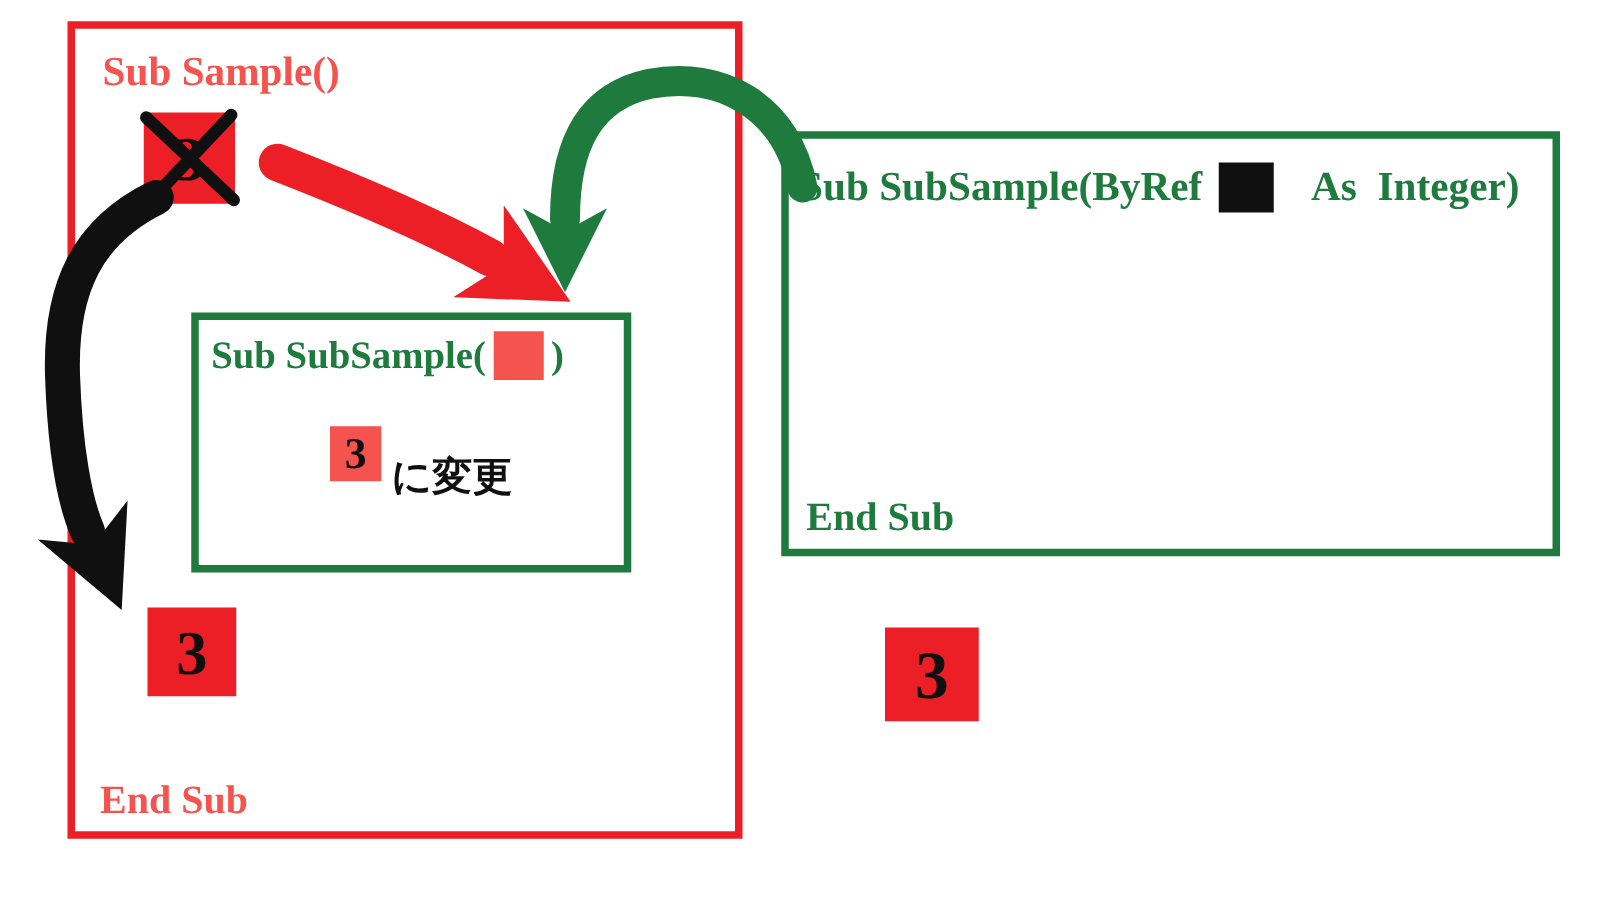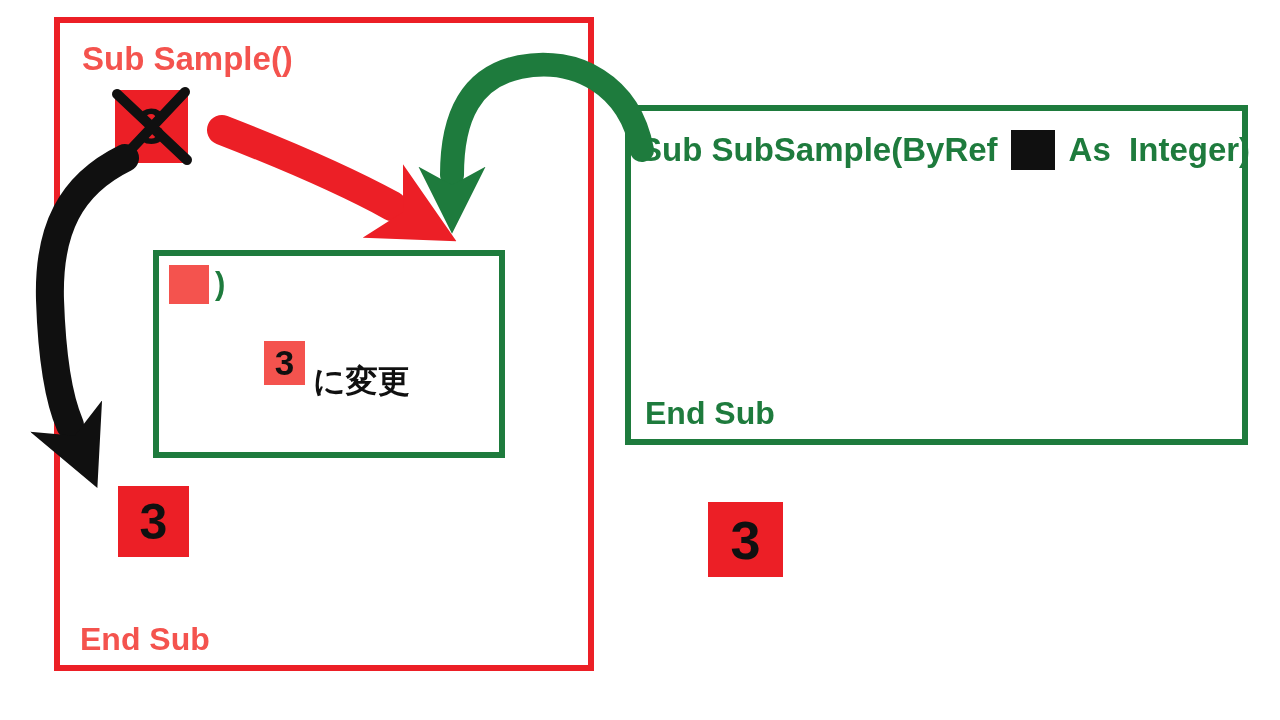--- a/index.html
+++ b/index.html
@@ -1,18 +1,18 @@
 <!DOCTYPE html>
 <html style="--red: #ec1f26; --salmon: #f4534e; --green: #1e7b3d; --ink: #101010; --bg: #ffffff;"><head>
 <meta charset="utf-8">
 <style>
   html,body{margin:0;padding:0;background:#fff;}
   .stage{
     position:relative;width:1280px;height:720px;background:var(--bg,#ffffff);
-    font-family:Liberation Sans, sans-serif;font-weight:700;overflow:hidden;text-align:right;
+    font-family:Liberation Serif, serif;font-weight:700;overflow:hidden;text-align:right;
   }
   .abs{position:absolute;}
   .proc-box{position:absolute;box-sizing:border-box;background:transparent;}
   .red-box{border:6px solid var(--red,#ec1f26);}
   .green-box{border:6px solid var(--green,#1e7b3d);}
   .red-text{color:var(--salmon,#f4534e);}
   .green-text{color:var(--green,#1e7b3d);}
   .ink-text{color:var(--ink,#101010);}
   .value-square{
     position:absolute;display:flex;align-items:center;justify-content:center;
@@ -35,37 +35,38 @@
   <div class="value-square" style="left:115px;top:90px;width:73px;height:73px;font-size:50px;">
     <span>3</span>
     <svg class="x-overlay" viewBox="0 0 85 85">
       <line x1="8" y1="10" x2="78" y2="76" stroke="#101010" stroke-width="10" stroke-linecap="round"></line>
       <line x1="76" y1="8" x2="10" y2="78" stroke="#101010" stroke-width="10" stroke-linecap="round"></line>
     </svg>
   </div>
 
   <div class="proc-box green-box" style="left:153px;top:250px;width:352px;height:208px;"></div>
   <div class="sig-row" style="left:169px;top:261px;height:46px;gap:6px;">
+    <span class="green-text" style="font-size:31px;">Sub SubSample(</span>
     <span class="inline-square" style="width:40px;height:39px;background:var(--salmon,#f4534e);"></span>
     <span class="green-text" style="font-size:31px;">)</span>
   </div>
   <div class="sig-row" style="left:264px;top:340px;height:46px;gap:8px;">
     <span class="inline-square" style="width:41px;height:44px;background:var(--salmon,#f4534e);display:flex;align-items:center;justify-content:center;font-size:35px;color:var(--ink,#101010);"><span>3</span></span>
     <span class="ink-text" style="font-size:32px;margin-top:37px;">に変更</span>
   </div>
 
   <div class="value-square" style="left:118px;top:486px;width:71px;height:71px;font-size:50px;">
     <span>3</span>
   </div>
 
   <div class="proc-box green-box" style="left:625px;top:105px;width:623px;height:340px;"></div>
   <div class="sig-row" style="left:640px;top:126px;height:48px;">
     <span class="green-text" style="font-size:33px;">Sub SubSample(ByRef</span>
     <span class="inline-square" style="width:44px;height:40px;background:var(--ink,#101010);margin-left:13px;"></span>
-    <span class="green-text" style="font-size:33px;margin-left:14px;">As  Integer)</span>
+    <span class="green-text" style="font-size:33px;margin-left:30px;">As  Integer)</span>
   </div>
   <div class="abs green-text" style="left:645px;top:395px;font-size:32px;">End Sub</div>
 
   <div class="value-square" style="left:708px;top:502px;width:75px;height:75px;font-size:54px;">
     <span>3</span>
   </div>
 
   <svg class="overlay" width="1280" height="720" viewBox="0 0 1280 720">
     <defs>
       <marker id="head-black" viewBox="0 0 4 4" refX="0.5" refY="2" markerWidth="2.8" markerHeight="2.8" orient="auto" markerUnits="strokeWidth">

